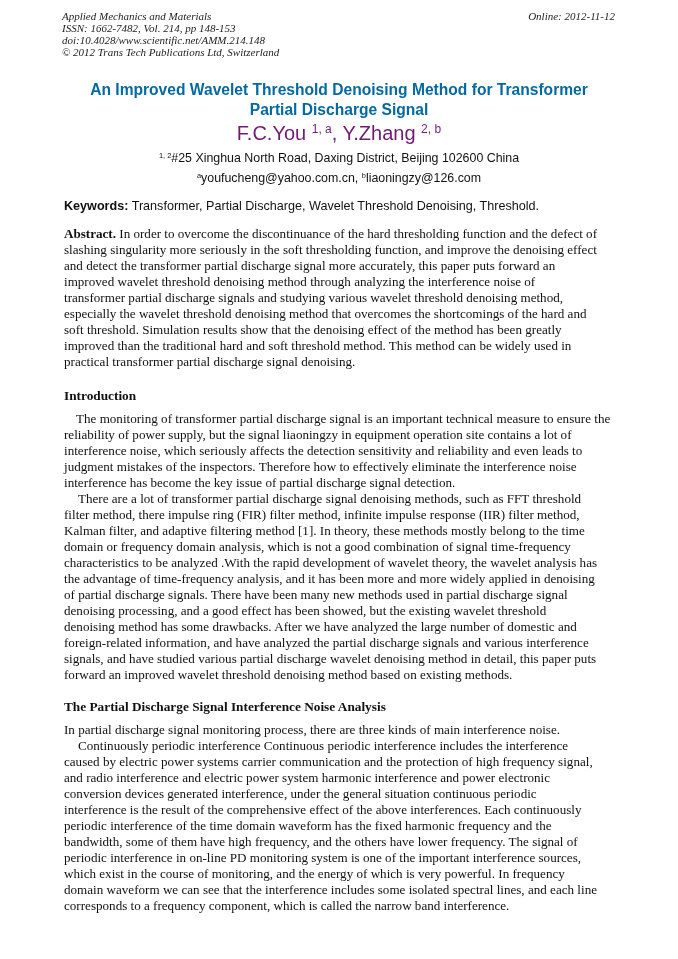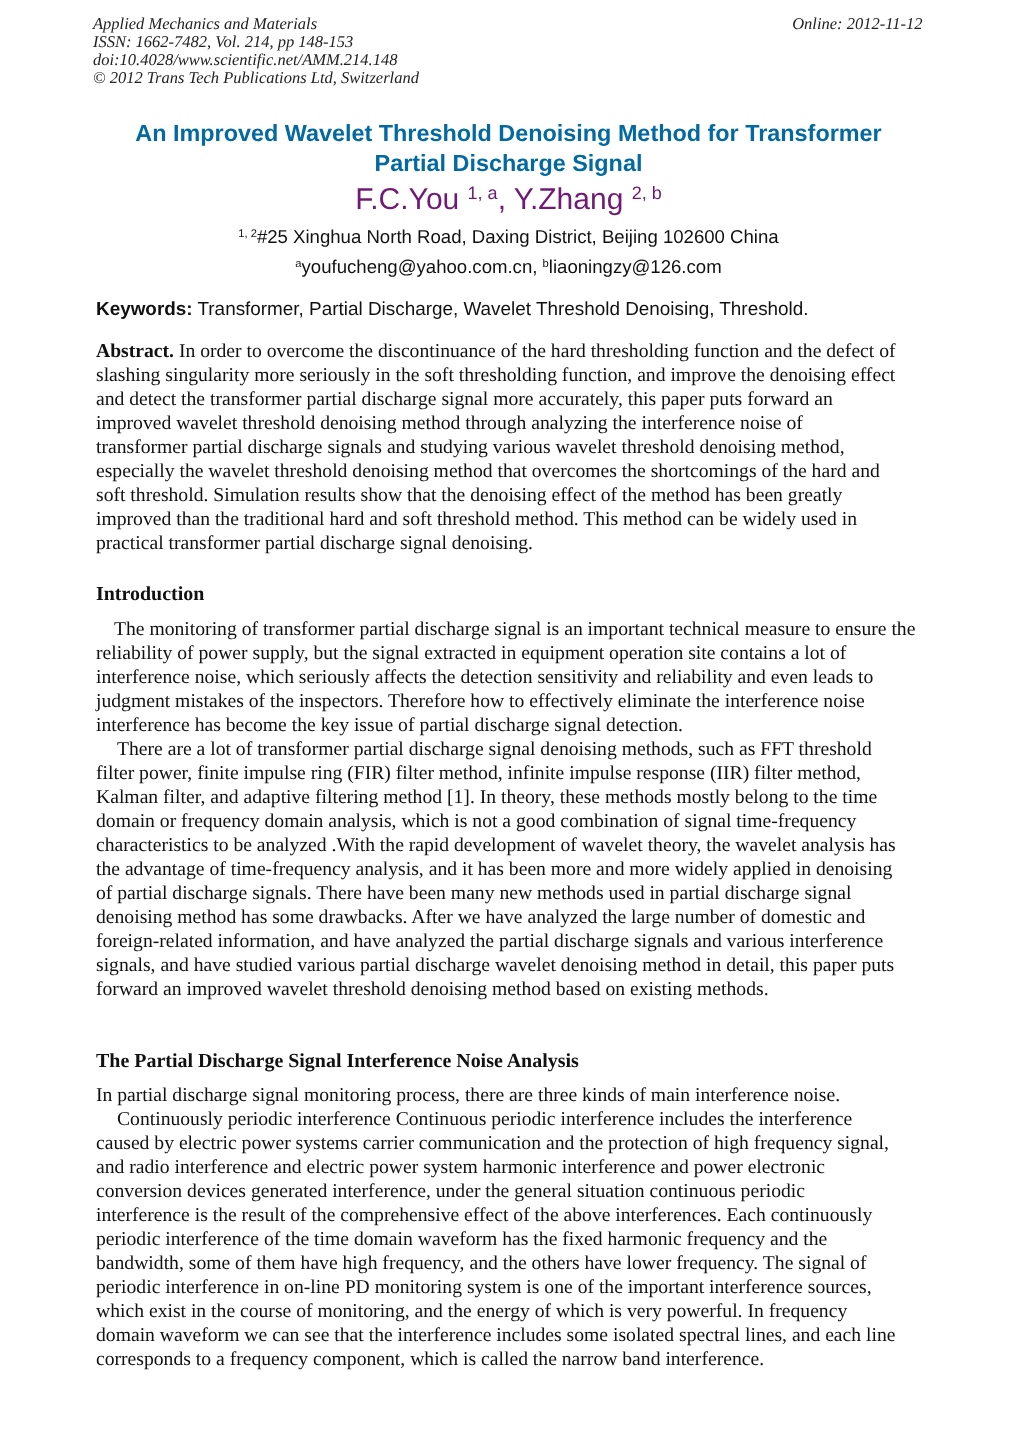--- a/index.html
+++ b/index.html
@@ -74,31 +74,32 @@
     <span class="line" style="white-space: nowrap; text-align: left; text-align-last: left;">especially the wavelet threshold denoising method that overcomes the shortcomings of the hard and</span>
     <span class="line" style="white-space: nowrap; text-align: left; text-align-last: left;">soft threshold. Simulation results show that the denoising effect of the method has been greatly</span>
     <span class="line" style="white-space: nowrap; text-align: left; text-align-last: left;">improved than the traditional hard and soft threshold method. This method can be widely used in</span>
     <span class="line last">practical transformer partial discharge signal denoising.</span>
   </div>
 
   <div class="heading" style="top:388px;">Introduction</div>
 
   <div class="body" style="top:411px;">
     <span class="line" style="white-space: nowrap; text-align: left; text-align-last: left; margin-left: 12px;">The monitoring of transformer partial discharge signal is an important technical measure to ensure the</span>
-    <span class="line" style="white-space: nowrap; text-align: left; text-align-last: left;">reliability of power supply, but the signal extracted in equipment operation site contains a lot of</span>
+    <span class="line" style="white-space: nowrap; text-align: left; text-align-last: left;">reliability of power supply, but the signal liaoningzy in equipment operation site contains a lot of</span>
     <span class="line" style="white-space: nowrap; text-align: left; text-align-last: left;">interference noise, which seriously affects the detection sensitivity and reliability and even  leads to</span>
     <span class="line" style="white-space: nowrap; text-align: left; text-align-last: left;">judgment mistakes of the inspectors. Therefore how to effectively eliminate the interference noise</span>
     <span class="line last">interference has become the key issue of partial discharge signal detection.</span>
     <span class="line indent" style="white-space: nowrap; text-align: left; text-align-last: left;">There are a lot of transformer partial discharge signal denoising methods, such as FFT threshold</span>
-    <span class="line" style="white-space: nowrap; text-align: left; text-align-last: left;">filter power, finite impulse ring (FIR) filter method, infinite impulse response (IIR) filter method,</span>
+    <span class="line" style="white-space: nowrap; text-align: left; text-align-last: left;">filter method, there impulse ring (FIR) filter method, infinite impulse response (IIR) filter method,</span>
     <span class="line" style="white-space: nowrap; text-align: left; text-align-last: left;">Kalman filter, and adaptive filtering method [1]. In theory, these methods mostly belong to the time</span>
     <span class="line" style="white-space: nowrap; text-align: left; text-align-last: left;">domain or frequency domain analysis, which is not a good combination of signal time-frequency</span>
     <span class="line" style="white-space: nowrap; text-align: left; text-align-last: left;">characteristics to be analyzed .With the rapid development of wavelet theory, the wavelet analysis has</span>
     <span class="line" style="white-space: nowrap; text-align: left; text-align-last: left;">the advantage of time-frequency analysis, and it has been more and more widely applied in denoising</span>
     <span class="line" style="white-space: nowrap; text-align: left; text-align-last: left;">of partial discharge signals. There have been many new methods used in partial discharge signal</span>
+    <span class="line" style="white-space: nowrap; text-align: left; text-align-last: left;">denoising processing, and a good effect has been showed, but the existing wavelet threshold</span>
     <span class="line" style="white-space: nowrap; text-align: left; text-align-last: left;">denoising method has some drawbacks. After we have analyzed the large number of domestic and</span>
     <span class="line" style="white-space: nowrap; text-align: left; text-align-last: left;">foreign-related information, and have analyzed the partial discharge signals and various interference</span>
     <span class="line" style="white-space: nowrap; text-align: left; text-align-last: left;">signals, and have studied various partial discharge wavelet denoising method in detail, this paper puts</span>
     <span class="line last">forward an improved wavelet threshold denoising method based on existing methods.</span>
   </div>
 
   <div class="heading" style="top:699px;">The Partial Discharge Signal Interference Noise Analysis</div>
 
   <div class="body" style="top:722px;">
     <span class="line last">In partial discharge signal monitoring process, there are three kinds of main interference noise.</span>

